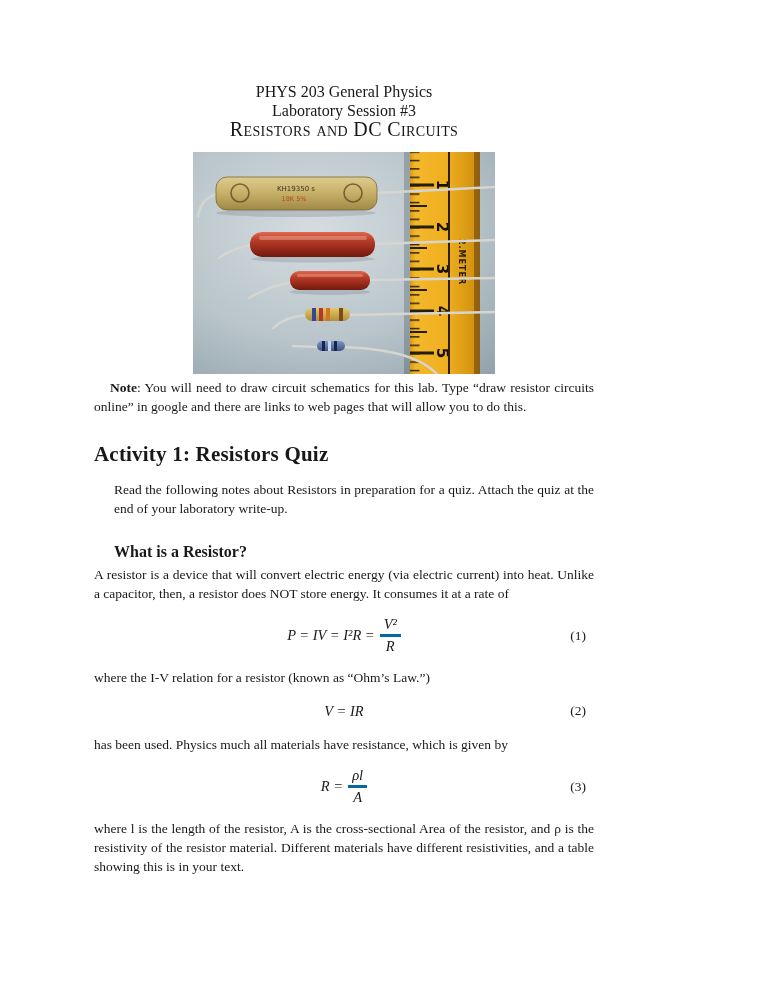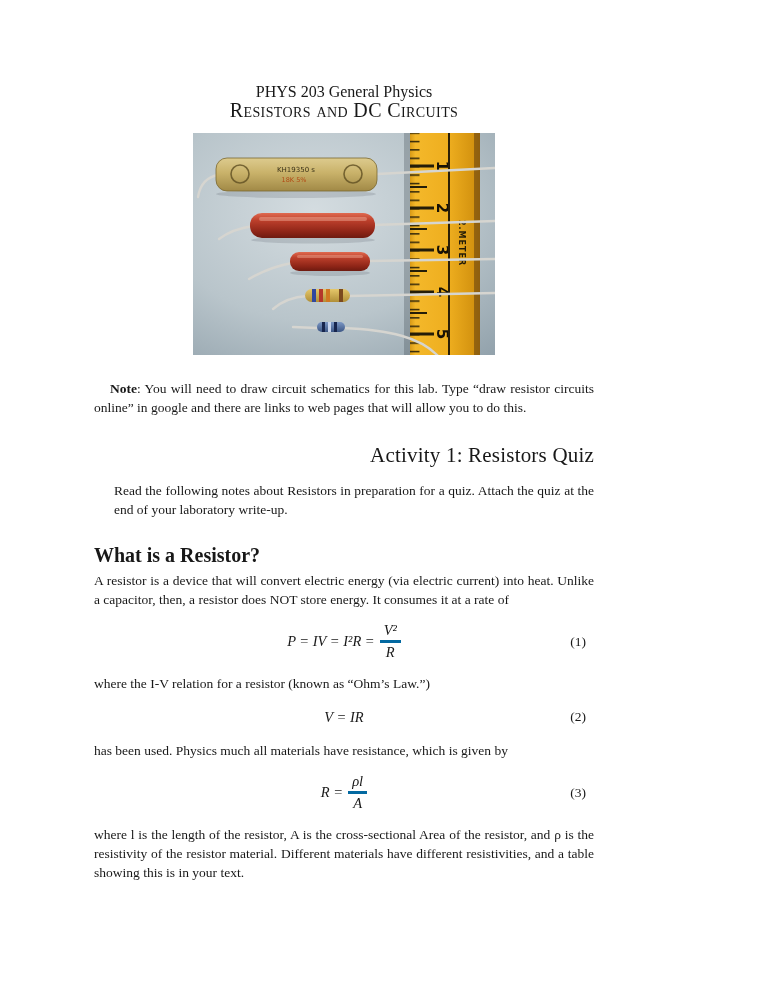--- a/index.html
+++ b/index.html
@@ -12,26 +12,26 @@
   }
   .page { width:688px; height:994px; padding:82px 94px 0 94px; overflow:hidden; }
 
   .title-block { text-align:center; font-size:16px; line-height:19px; }
   .title-sc { font-variant:small-caps; font-size:20px; letter-spacing:0.4px; }
 
   .photo { width:302px; height:222px; margin:13px auto 0 auto; display:block; }
   .photo svg { display:block; }
 
   p { font-size:13.5px; line-height:19px; text-align:justify; }
-  .note { margin-top:24px; text-indent:16px; }
+  .note { margin-top:4px; text-indent:16px; }
   .note b { font-weight:bold; }
 
-  h1 { font-size:21px; font-weight:normal; margin-top:26px; letter-spacing:0.2px;text-align:right; }
+  h1 { font-size:21px; font-weight:bold; margin-top:26px; letter-spacing:0.2px; }
   .intro { margin-top:13px;margin-left:20px; }
-  h2 { font-size:20px; font-weight:bold; margin-top:25px; }
+  h2 { font-size:16px; font-weight:bold; margin-top:25px;margin-left:20px; }
   .para { margin-top:4px; }
 
   .equation {
     position:relative; margin:13px 8px; min-height:22px;
     display:flex; align-items:center; justify-content:center;
     font-size:14.5px; font-style:italic;text-align:right;
   }
   .eq-tag {
     position:absolute; right:0; top:50%; transform:translateY(-50%);
     font-style:normal; font-size:13.5px;
@@ -40,20 +40,21 @@
   .frac .num { border-bottom:3px solid #0369a1; padding:0 4px 1px 4px; }
   .frac .den { padding-top:1px; }
 </style>
 </head>
 <body>
 
 <div class="page">
 
   <header class="title-block">
     <div>PHYS 203 General Physics</div>
+    <div>Laboratory Session #3</div>
     <div class="title-sc">Resistors and DC Circuits</div>
   </header>
 
   <figure class="photo">
     <svg width="302" height="222" viewBox="0 0 302 222">
       <defs>
         <radialGradient id="bgGrad" cx="40%" cy="35%" r="90%">
           <stop offset="0%" stop-color="#d4dcе0"></stop>
           <stop offset="0%" stop-color="#d4dce0"></stop>
           <stop offset="55%" stop-color="#b9c5cb"></stop>

